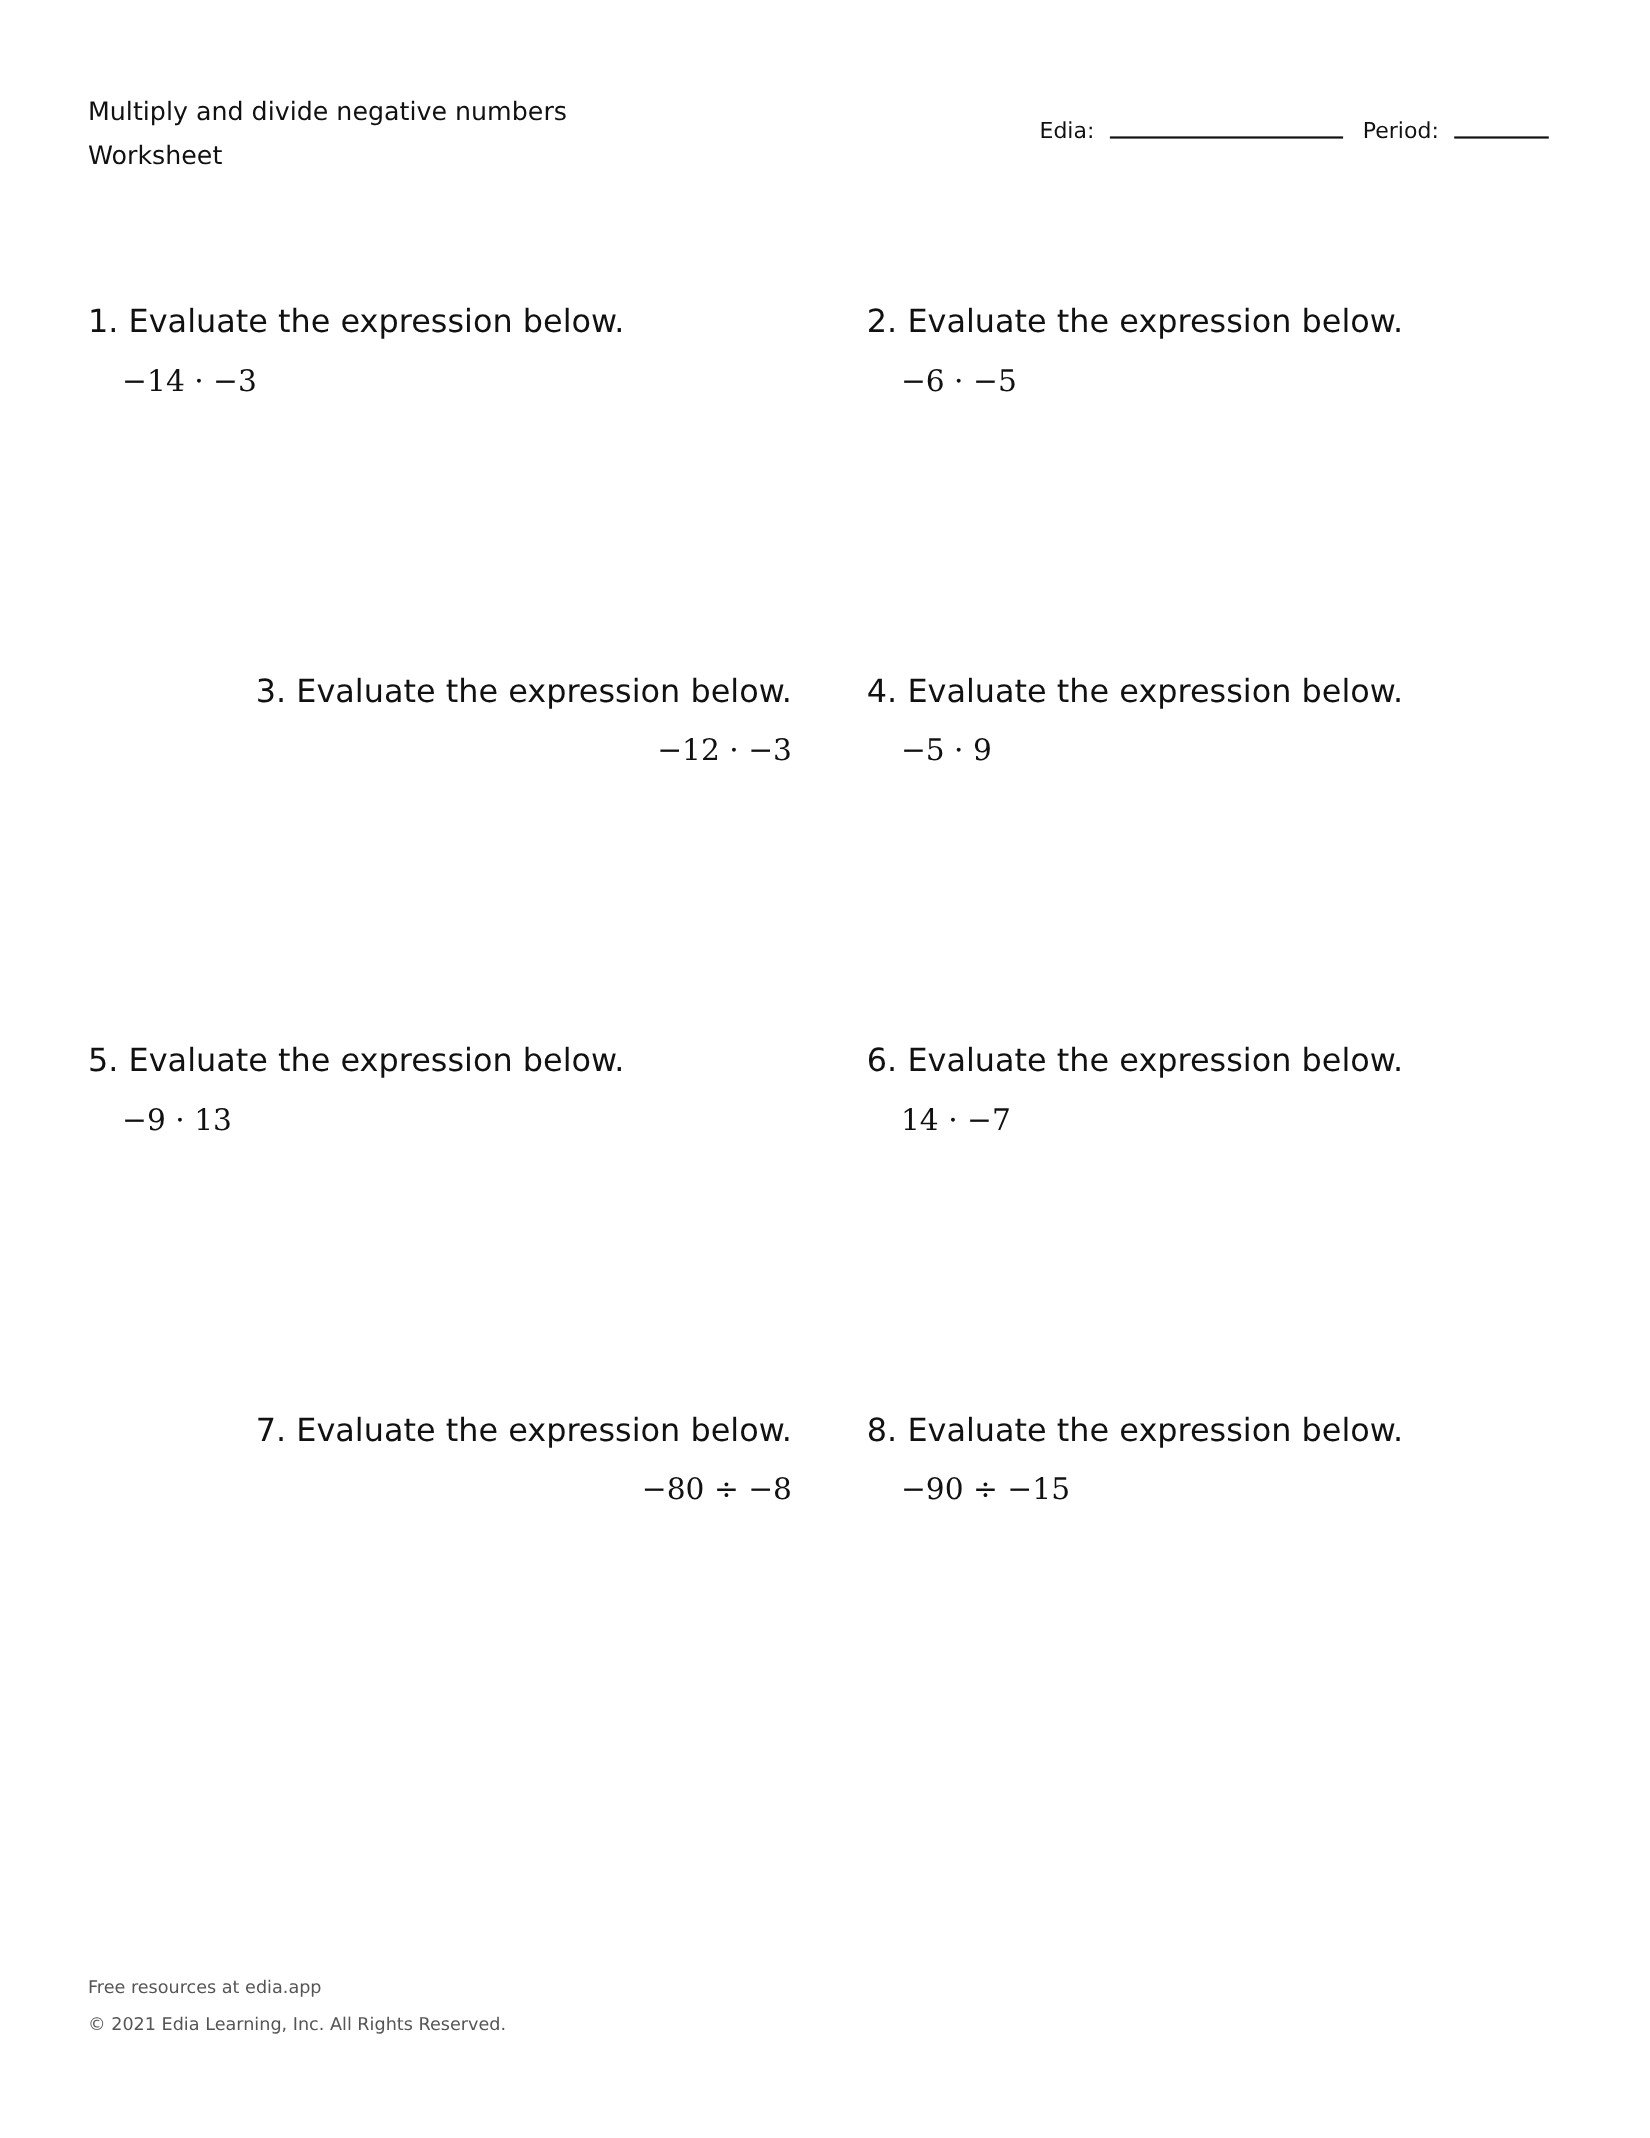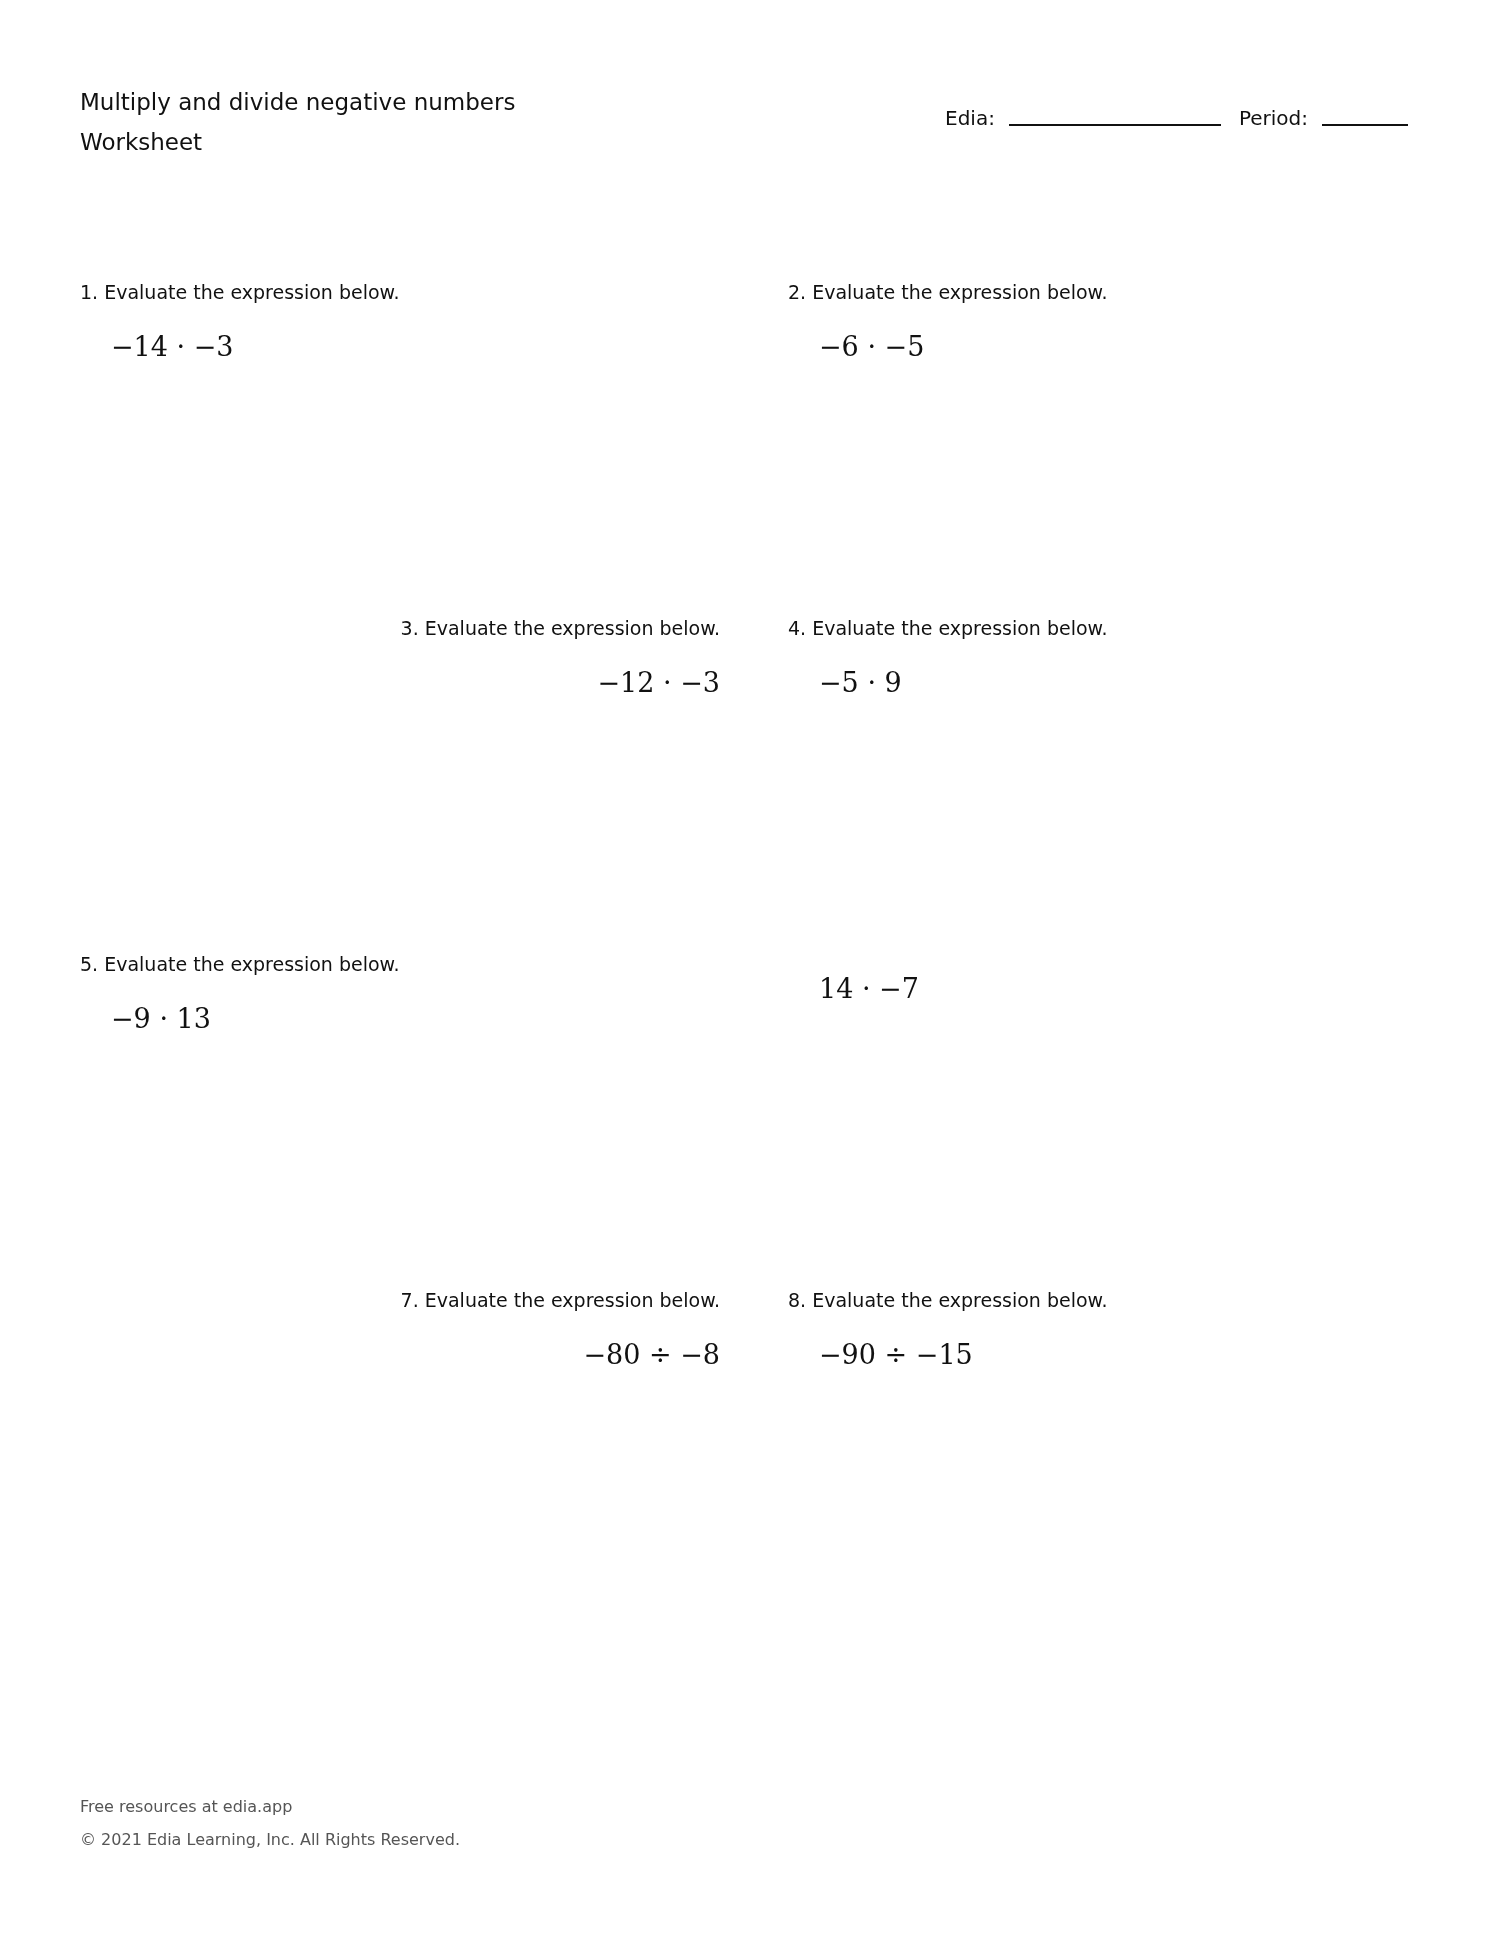--- a/index.html
+++ b/index.html
@@ -54,21 +54,21 @@
     .date-line { width: 212px; }
     .period-label { margin-left: 18px; }
     .period-line { width: 86px; }
 
     .problem {
       position: absolute;
       width: 640px;
     }
     .problem-prompt {
       font-family: "DejaVu Sans", sans-serif;
-      font-size: 19px;
+      font-size: 29px;
       color: #111;
       white-space: nowrap;
       line-height: 30px;
     }
     .problem-expr {
       font-family: "DejaVu Serif", serif;
       font-size: 27px;
       color: #111;
       margin-left: 31px;
       margin-top: 24px;
@@ -122,20 +122,21 @@
 <div class="problem col-2" style="top:613px;">
   <div class="problem-prompt">4. Evaluate the expression below.</div>
   <div class="problem-expr">−5 · 9</div>
 </div>
 
 <div class="problem col-1" style="top:949px;">
   <div class="problem-prompt">5. Evaluate the expression below.</div>
   <div class="problem-expr">−9 · 13</div>
 </div>
 <div class="problem col-2" style="top:949px;">
+  <div class="problem-prompt">6. Evaluate the expression below.</div>
   <div class="problem-expr">14 · −7</div>
 </div>
 
 <div class="problem col-1" style="top:1285px;text-align:right;">
   <div class="problem-prompt">7. Evaluate the expression below.</div>
   <div class="problem-expr">−80 ÷ −8</div>
 </div>
 <div class="problem col-2" style="top:1285px;">
   <div class="problem-prompt">8. Evaluate the expression below.</div>
   <div class="problem-expr">−90 ÷ −15</div>

